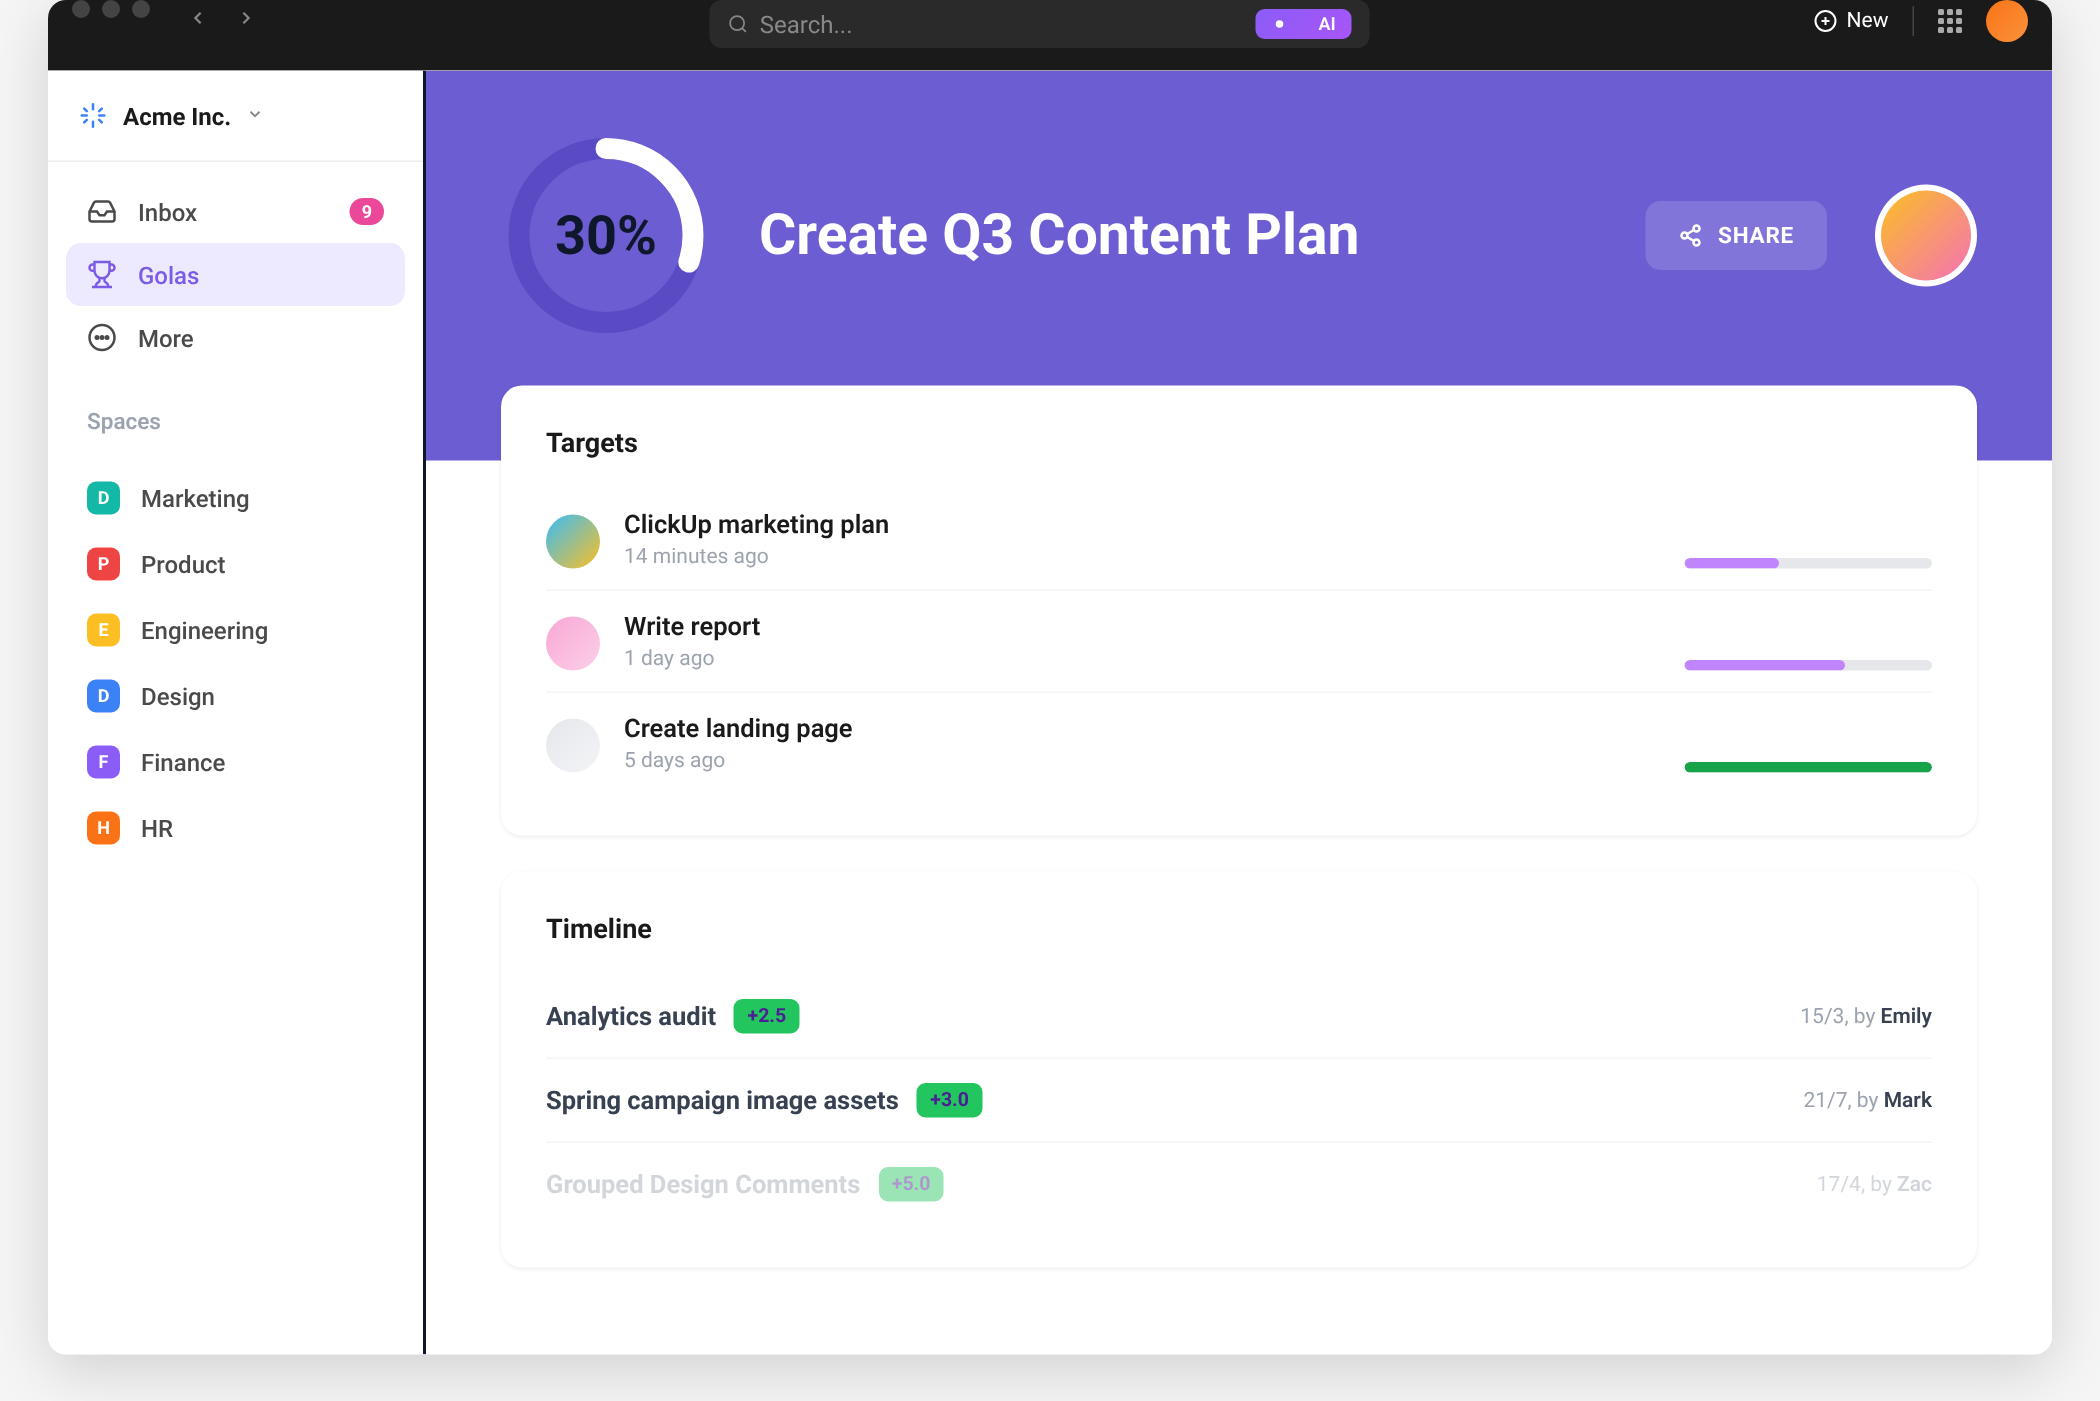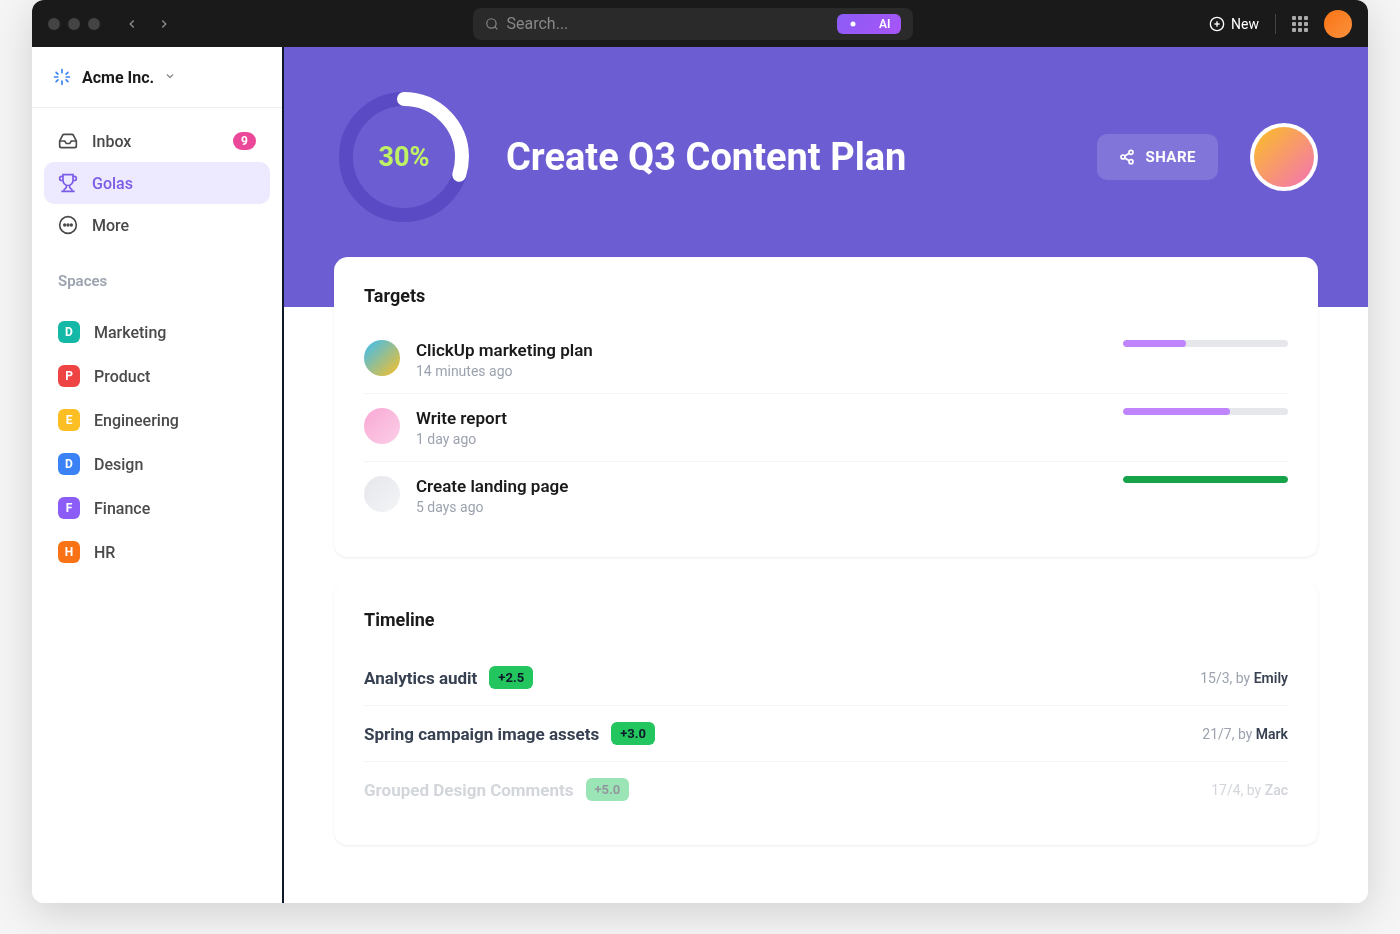--- a/index.html
+++ b/index.html
@@ -1,18 +1,18 @@
 <!DOCTYPE html>
 <html><head>
 <meta charset="utf-8">
 <style>
 *{margin:0;padding:0;box-sizing:border-box;font-family:-apple-system,BlinkMacSystemFont,'Segoe UI',Roboto,sans-serif}
 body{background:#f5f5f5;width:1400px;height:934px;overflow:hidden}
 .window{width:1336px;height:903px;margin:0 auto;background:#fff;border-radius:12px;overflow:hidden;box-shadow:0 10px 40px rgba(0,0,0,0.15);display:flex;flex-direction:column}
-.titlebar{background:#1a1a1a;height:47px;display:flex;align-items:center;padding:0 16px;color:#aaa;gap:8px}
+.titlebar{background:#1a1a1a;height:47px;display:flex;align-items:flex-start;padding:0 16px;color:#aaa;gap:8px}
 .traffic{display:flex;gap:8px;margin-right:12px}
 .dot{width:12px;height:12px;border-radius:50%;background:#444}
 .nav-arrow{width:24px;height:24px;display:flex;align-items:center;justify-content:center;cursor:pointer;color:#888}
 .search-wrap{flex:1;display:flex;justify-content:center}
 .search{background:#2a2a2a;border-radius:8px;height:32px;width:440px;display:flex;align-items:center;padding:0 12px;color:#888;gap:8px}
 .ai-badge{background:linear-gradient(135deg,#8b5cf6,#a855f7);color:#fff;font-size:12px;font-weight:600;padding:3px 10px;border-radius:6px;display:flex;align-items:center;gap:20px;margin-left:8px}
 .titlebar-right{display:flex;align-items:center;gap:16px;color:#fff}
 .new-btn{display:flex;align-items:center;gap:6px;font-size:14px;cursor:pointer}
 .divider{width:1px;height:20px;background:#444}
 .apps-icon{display:grid;grid-template-columns:repeat(3,4px);grid-template-rows:repeat(3,4px);gap:2px;cursor:pointer}
@@ -30,40 +30,40 @@
 .nav-icon{width:20px;height:20px;display:flex;align-items:center;justify-content:center;flex-shrink:0}
 .badge{background:#ec4899;color:#fff;font-size:12px;font-weight:700;padding:2px 8px;border-radius:10px;margin-left:auto}
 .spaces-label{color:#9ca3af;font-size:15px;font-weight:600;padding:14px 26px 8px}
 .space-item{display:flex;align-items:center;gap:14px;padding:11px 14px;border-radius:10px;cursor:pointer;color:#4a4a4a;font-size:16px;font-weight:500}
 .space-icon{width:22px;height:22px;border-radius:6px;display:flex;align-items:center;justify-content:center;color:#fff;font-size:12px;font-weight:700;flex-shrink:0}
 .add-space{color:#9ca3af}
 .main{flex:1;overflow-y:auto;background:#fff}
 .hero{background:#6d5dd3;padding:40px 50px 80px;display:flex;align-items:center;gap:32px;position:relative}
 .progress-ring{width:140px;height:140px;position:relative;flex-shrink:0}
 .progress-ring svg{transform:rotate(-90deg)}
-.progress-text{position:absolute;top:50%;left:50%;transform:translate(-50%,-50%);color:#bef264;font-size:27px;font-weight:700}
+.progress-text{position:absolute;top:50%;left:50%;transform:translate(-50%,-50%);color:#0f172a;font-size:36px;font-weight:700}
 .hero-title{color:#fff;font-size:38px;font-weight:700;flex:1}
 .share-btn{background:rgba(255,255,255,0.15);color:#fff;padding:14px 22px;border-radius:10px;font-weight:700;font-size:15px;display:flex;align-items:center;gap:10px;cursor:pointer;letter-spacing:0.5px}
 .hero-avatar{width:68px;height:68px;border-radius:50%;background:#fff;padding:4px;cursor:pointer}
 .hero-avatar-inner{width:100%;height:100%;border-radius:50%;background:linear-gradient(135deg,#fbbf24,#f472b6)}
 .content{padding:0 50px;margin-top:-50px;position:relative}
 .card{background:#fff;border-radius:14px;padding:28px 30px;box-shadow:0 1px 3px rgba(0,0,0,0.08);margin-bottom:24px}
 .card-title{font-size:18px;font-weight:700;color:#1a1a1a;margin-bottom:20px}
-.target{display:flex;align-items:flex-start;gap:16px;padding:14px 0;border-bottom:1px solid #f3f4f6;cursor:pointer}
+.target{display:flex;align-items:flex-end;gap:16px;padding:14px 0;border-bottom:1px solid #f3f4f6;cursor:pointer}
 .target:last-child{border-bottom:none}
 .target-avatar{width:36px;height:36px;border-radius:50%;flex-shrink:0}
 .target-info{flex:1}
 .target-name{font-size:17px;font-weight:600;color:#1a1a1a;margin-bottom:3px}
 .target-time{font-size:14px;color:#9ca3af}
 .progress-bar{width:165px;height:7px;background:#e5e7eb;border-radius:4px;overflow:hidden}
 .progress-fill{height:100%;border-radius:4px}
 .timeline-item{display:flex;align-items:center;padding:16px 0;border-bottom:1px solid #f3f4f6;cursor:pointer}
 .timeline-item:last-child{border-bottom:none}
 .timeline-name{font-size:17px;font-weight:700;color:#374151}
-.timeline-badge{background:#22c55e;color:#0f172a;font-size:13px;font-weight:700;padding:4px 9px;border-radius:6px;margin-left:12px}
+.timeline-badge{background:#22c55e;color:#4c1d95;font-size:13px;font-weight:700;padding:4px 9px;border-radius:6px;margin-left:12px}
 .timeline-meta{margin-left:auto;font-size:14px;color:#9ca3af}
 .timeline-author{color:#374151;font-weight:600}
 .fade{opacity:0.45}
 .fade .timeline-name{color:#9ca3af}
 .fade .timeline-author{color:#9ca3af}
 </style>
 </head>
 <body>
 
 <div class="window">

